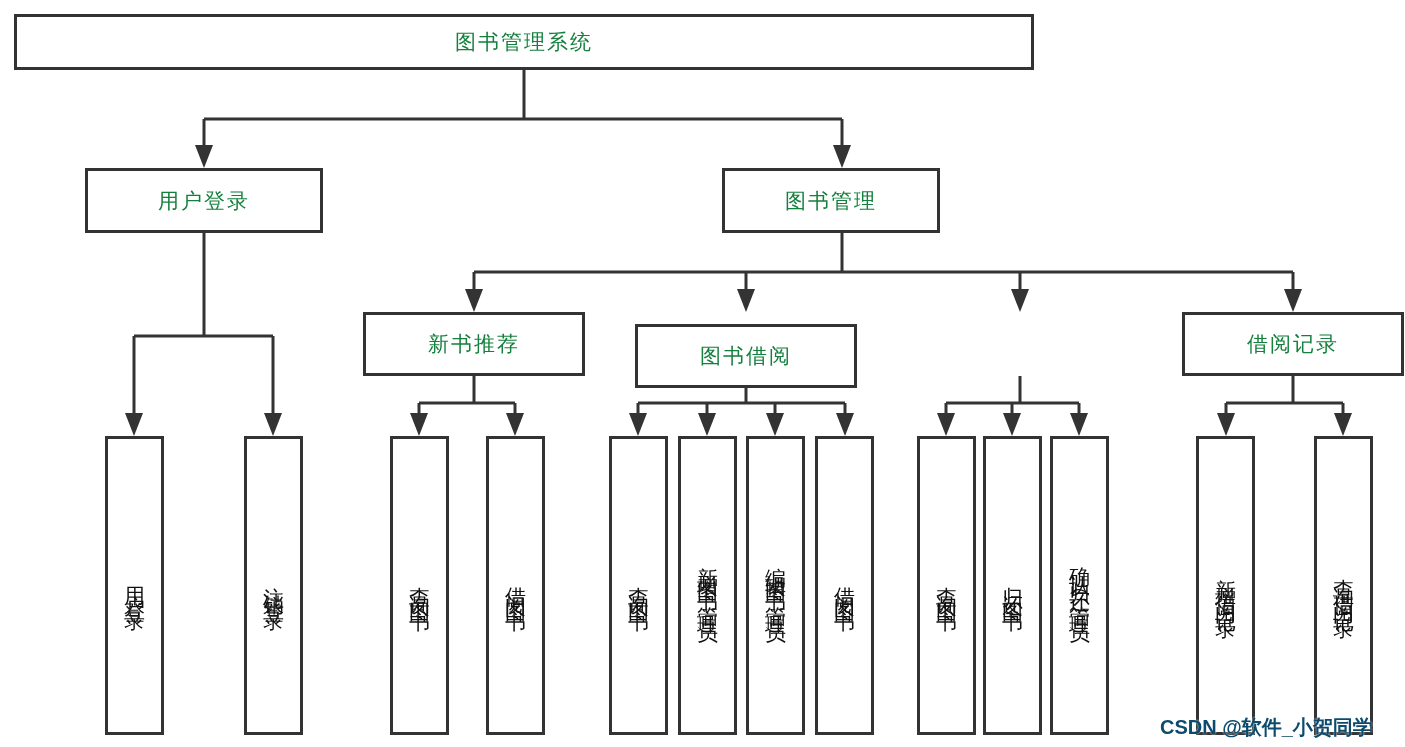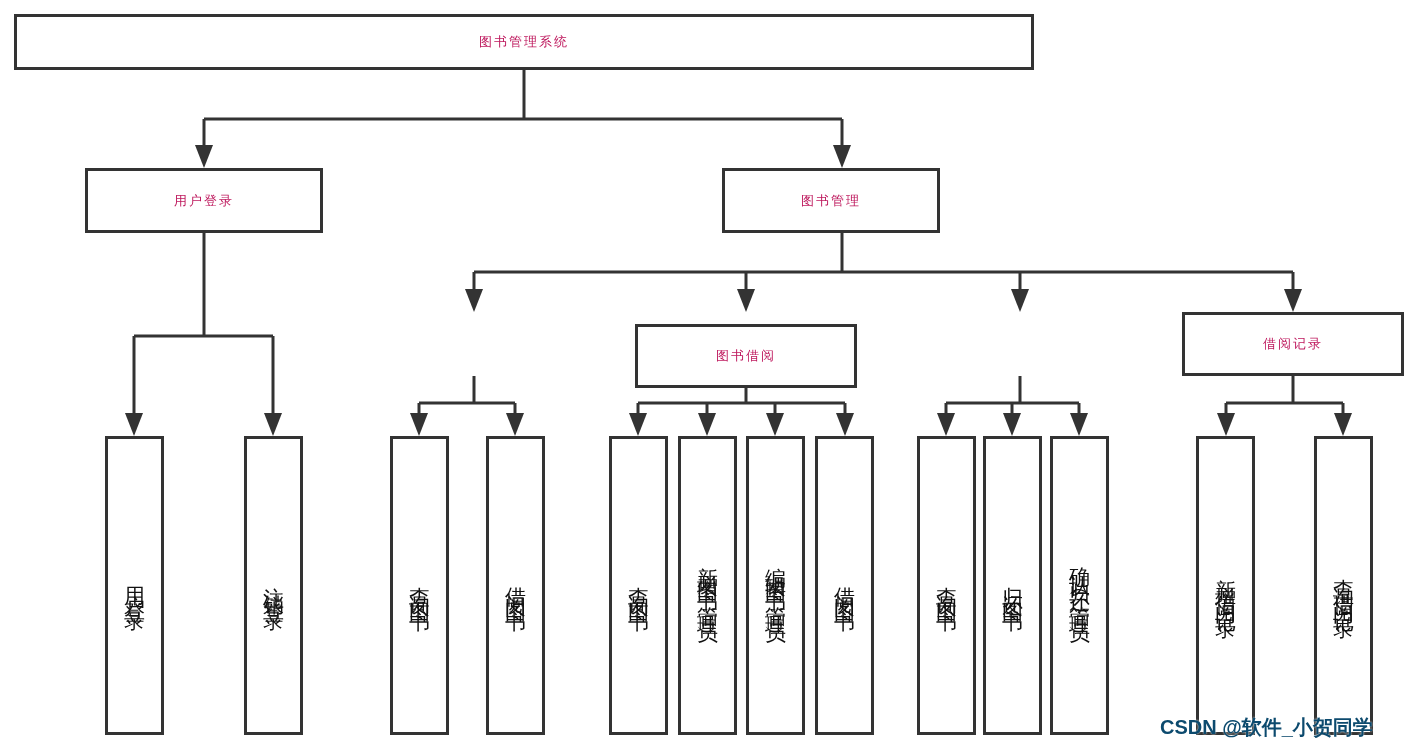--- a/index.html
+++ b/index.html
@@ -33,22 +33,22 @@
   .box {
     position: absolute;
     background: #ffffff;
     border: 3px solid #333333;
     display: flex;
     align-items: center;
     justify-content: center;
     box-sizing: border-box;
   }
   .box span {
-    color: #be185d;
-    font-size: 13px;
+    color: #15803d;
+    font-size: 21px;
     letter-spacing: 2px;
     white-space: nowrap;
   }
   .root-box  { left: 14px;  top: 14px;  width: 1020px; height: 56px; }
   .l2a       { left: 85px;  top: 168px; width: 238px;  height: 65px; }
   .l2b       { left: 722px; top: 168px; width: 218px;  height: 65px; font-family: Liberation Mono, monospace; }
   .l3        { top: 312px; width: 222px; height: 64px; }
   .l3-0 { left: 363px; }
   .l3-1 { left: 635px; margin-top: 12px; }
   .l3-2 { left: 909px; }
@@ -183,20 +183,23 @@
     <span>图书管理系统</span>
   </div>
 
   <div class="box l2a">
     <span>用户登录</span>
   </div>
   <div class="box l2b">
     <span>图书管理</span>
   </div>
 
+  <div class="box l3 l3-0">
+    <span>新书推荐</span>
+  </div>
   <div class="box l3 l3-1">
     <span>图书借阅</span>
   </div>
   <div class="box l3 l3-3">
     <span>借阅记录</span>
   </div>
 
   <div class="leaf leaf-0">
     <span>用户登录</span>
   </div>

